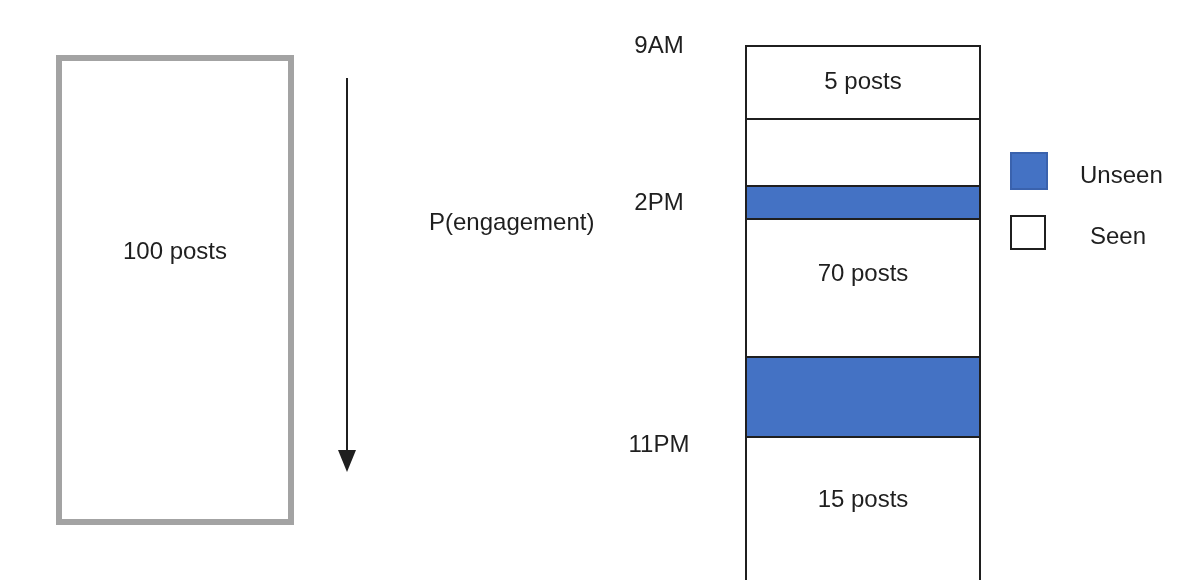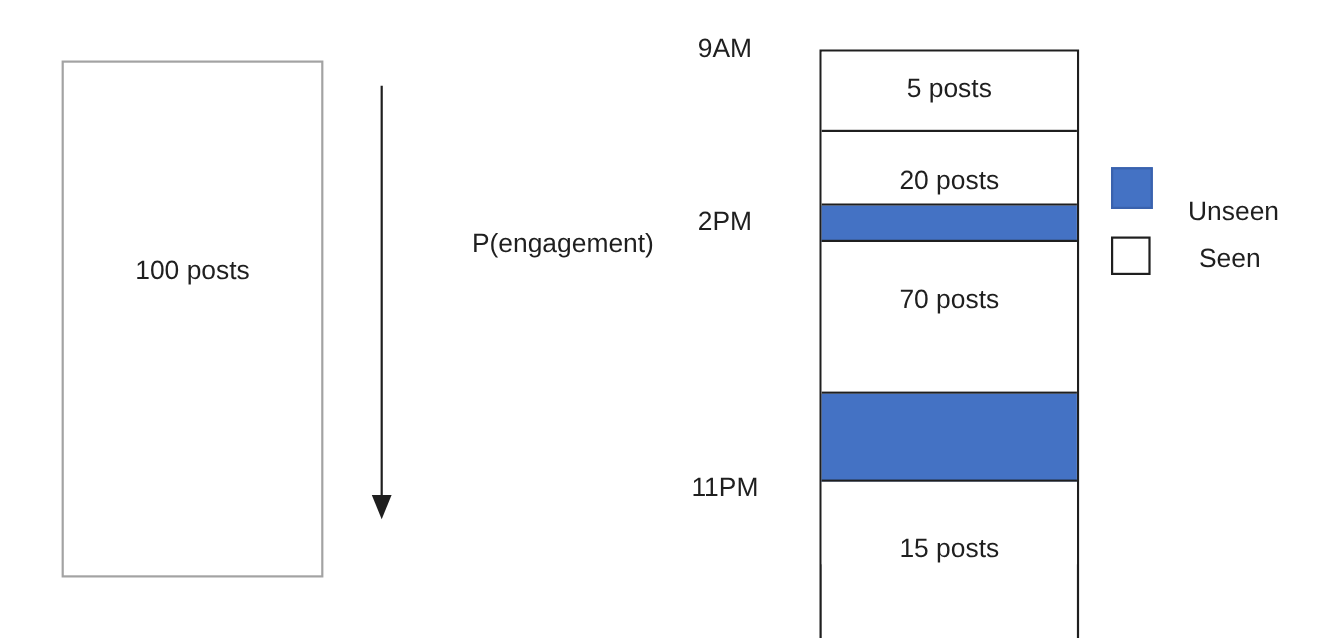--- a/index.html
+++ b/index.html
@@ -17,21 +17,21 @@
     line-height: 24px;
     color: #1f1f1f;
     overflow: hidden;
   }
   .abs { position: absolute; }
 
   
   .source-box {
     left: 56px; top: 55px;
     width: 238px; height: 470px;
-    border: 2px solid #a3a3a3;
+    border: 6px solid #a3a3a3;
     box-sizing: border-box;
     background: #ffffff;
   }
   .source-box .label {
     position: absolute;
     left: 0; right: 0;
     top: 178px;
     text-align: center;
   }
 
@@ -96,21 +96,21 @@
     background: #4472c4;
     border: 2px solid #3a62ad;
   }
   .legend-swatch.seen {
     left: 1010px; top: 215px;
     width: 36px; height: 35px;
     background: #ffffff;
     border: 2px solid #1f1f1f;
   }
   .legend-label { white-space: nowrap; }
-  .legend-label.unseen { left: 1080px; top: 163px; margin-top: 18px; }
+  .legend-label.unseen { left: 1080px; top: 163px; }
   .legend-label.seen   { left: 1090px; top: 224px; }
 </style>
 </head>
 <body>
 
 <div class="canvas">
 
   <div class="abs source-box">
     <span class="label">100 posts</span>
   </div>
@@ -127,21 +127,20 @@
 
   <div class="abs timeline-bar">
     <div class="seg s0 seen"></div>
     <div class="seg s1 seen"></div>
     <div class="seg s2 unseen"></div>
     <div class="seg s3 seen"></div>
     <div class="seg s4 unseen"></div>
     <div class="seg s5 seen"></div>
 
     <span class="seg-label l0">5 posts</span>
-    <span class="seg-label l1">20 posts</span>
     <span class="seg-label l3">70 posts</span>
     <span class="seg-label l5">15 posts</span>
   </div>
 
   <div class="abs legend-swatch unseen"></div>
   <span class="abs legend-label unseen">Unseen</span>
   <div class="abs legend-swatch seen"></div>
   <span class="abs legend-label seen">Seen</span>
 
 </div>

